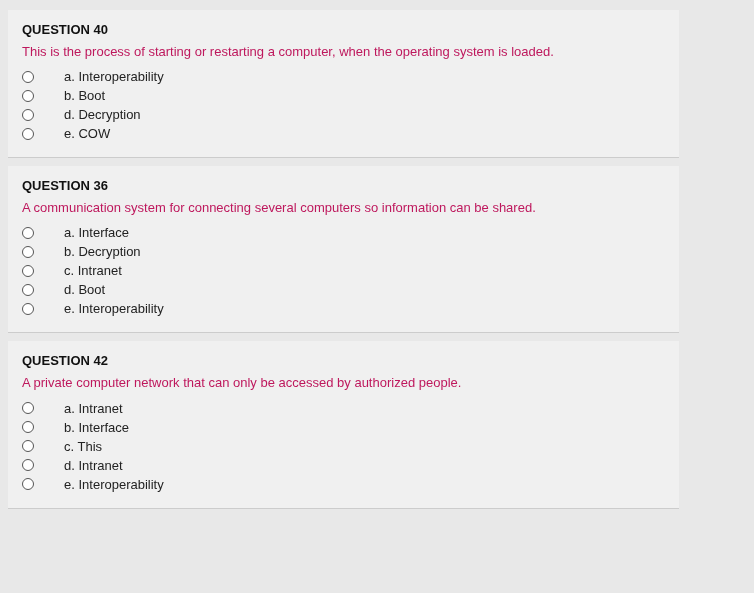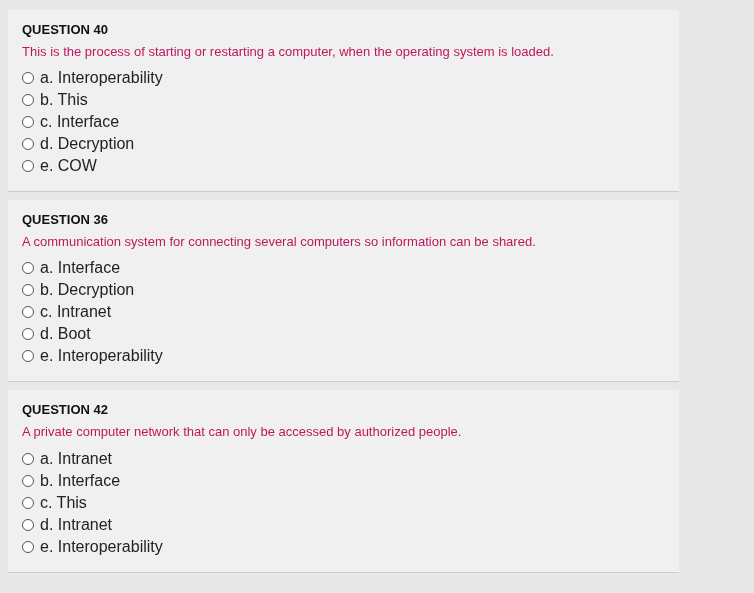--- a/index.html
+++ b/index.html
@@ -68,43 +68,40 @@
       width: 12px;
       height: 12px;
       border-radius: 50%;
       border: 1.5px solid #555;
       background: #fff;
       flex-shrink: 0;
       display: inline-block;
     }
 
     .option-label {
-      font-size: 16px;
+      font-size: 13px;
       color: #222;
+      margin-left: 24px;
     }
   </style>
 </head>
 <body>
 
 <div class="page-container">
 <div class="question-block">
       <div class="question-number">QUESTION 40</div>
       <div class="question-text">This is the process of starting or restarting a computer, when the operating system is loaded.</div>
       <ul class="options-list">
         <li class="option-item">
           <span class="radio-circle"></span>
           <span class="option-label">a. Interoperability</span>
         </li>
         <li class="option-item">
           <span class="radio-circle"></span>
-          <span class="option-label">b. This</span>
-        </li>
-        <li class="option-item">
-          <span class="radio-circle"></span>
-          <span class="option-label">c. Interface</span>
+          <span class="option-label">b. Boot</span>
         </li>
         <li class="option-item">
           <span class="radio-circle"></span>
           <span class="option-label">d. Decryption</span>
         </li>
         <li class="option-item">
           <span class="radio-circle"></span>
           <span class="option-label">e. COW</span>
         </li>
       </ul>

